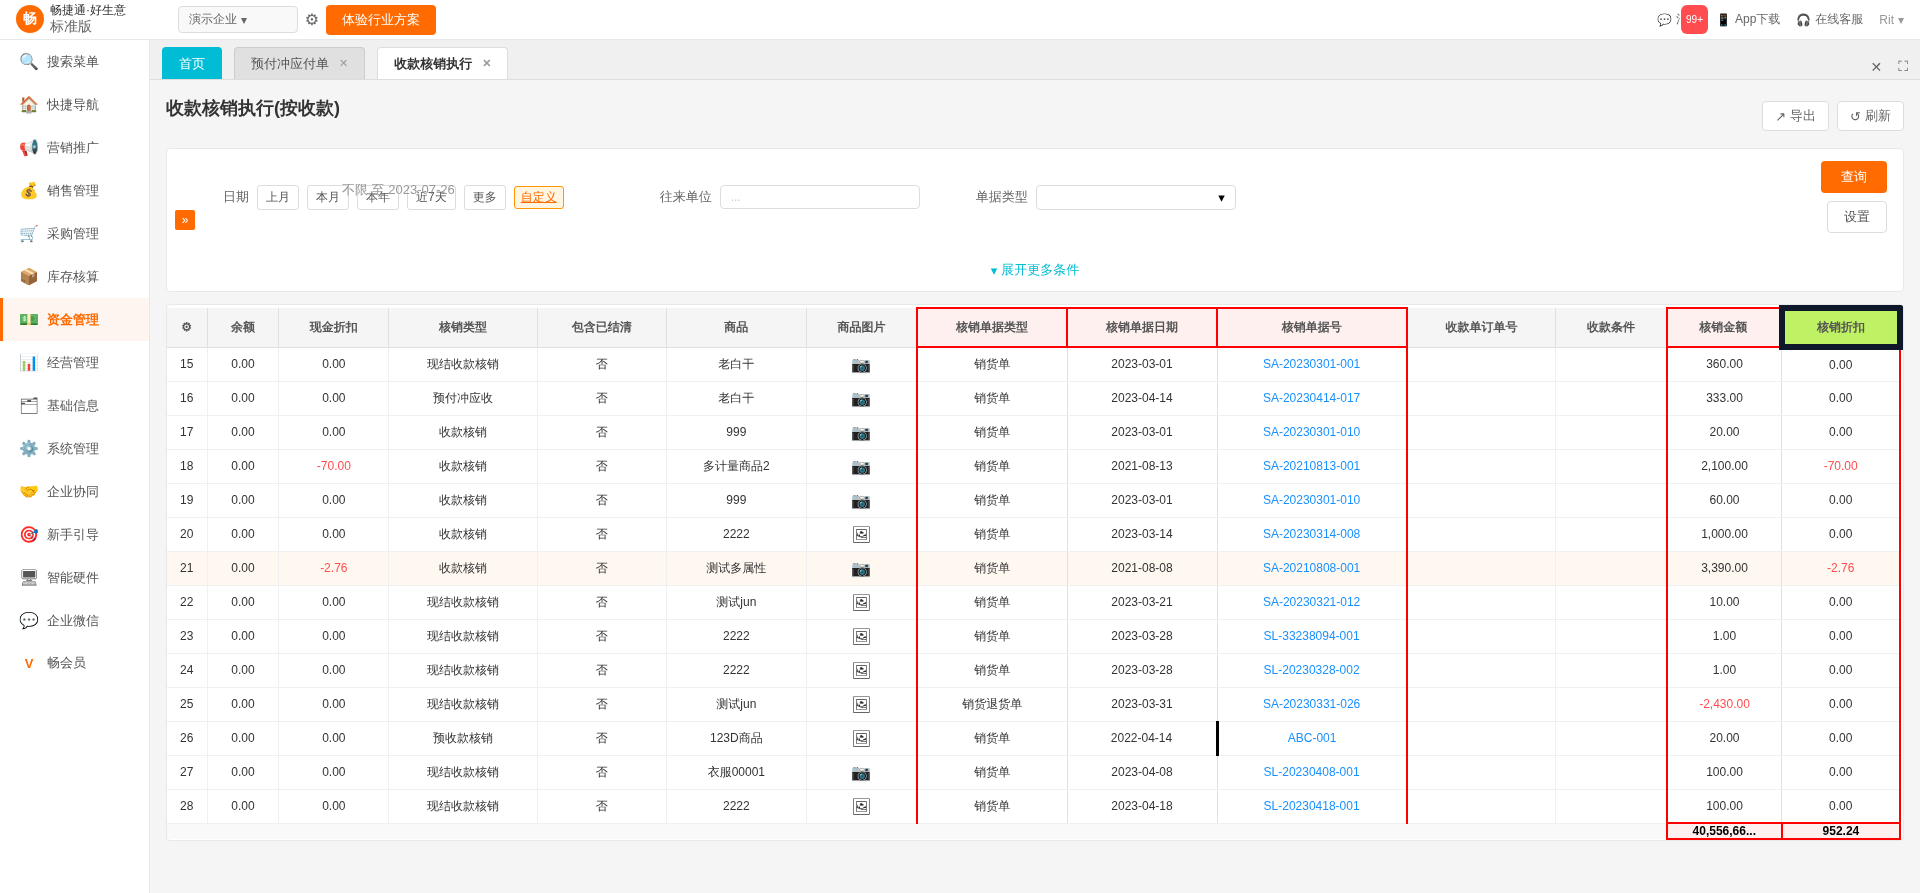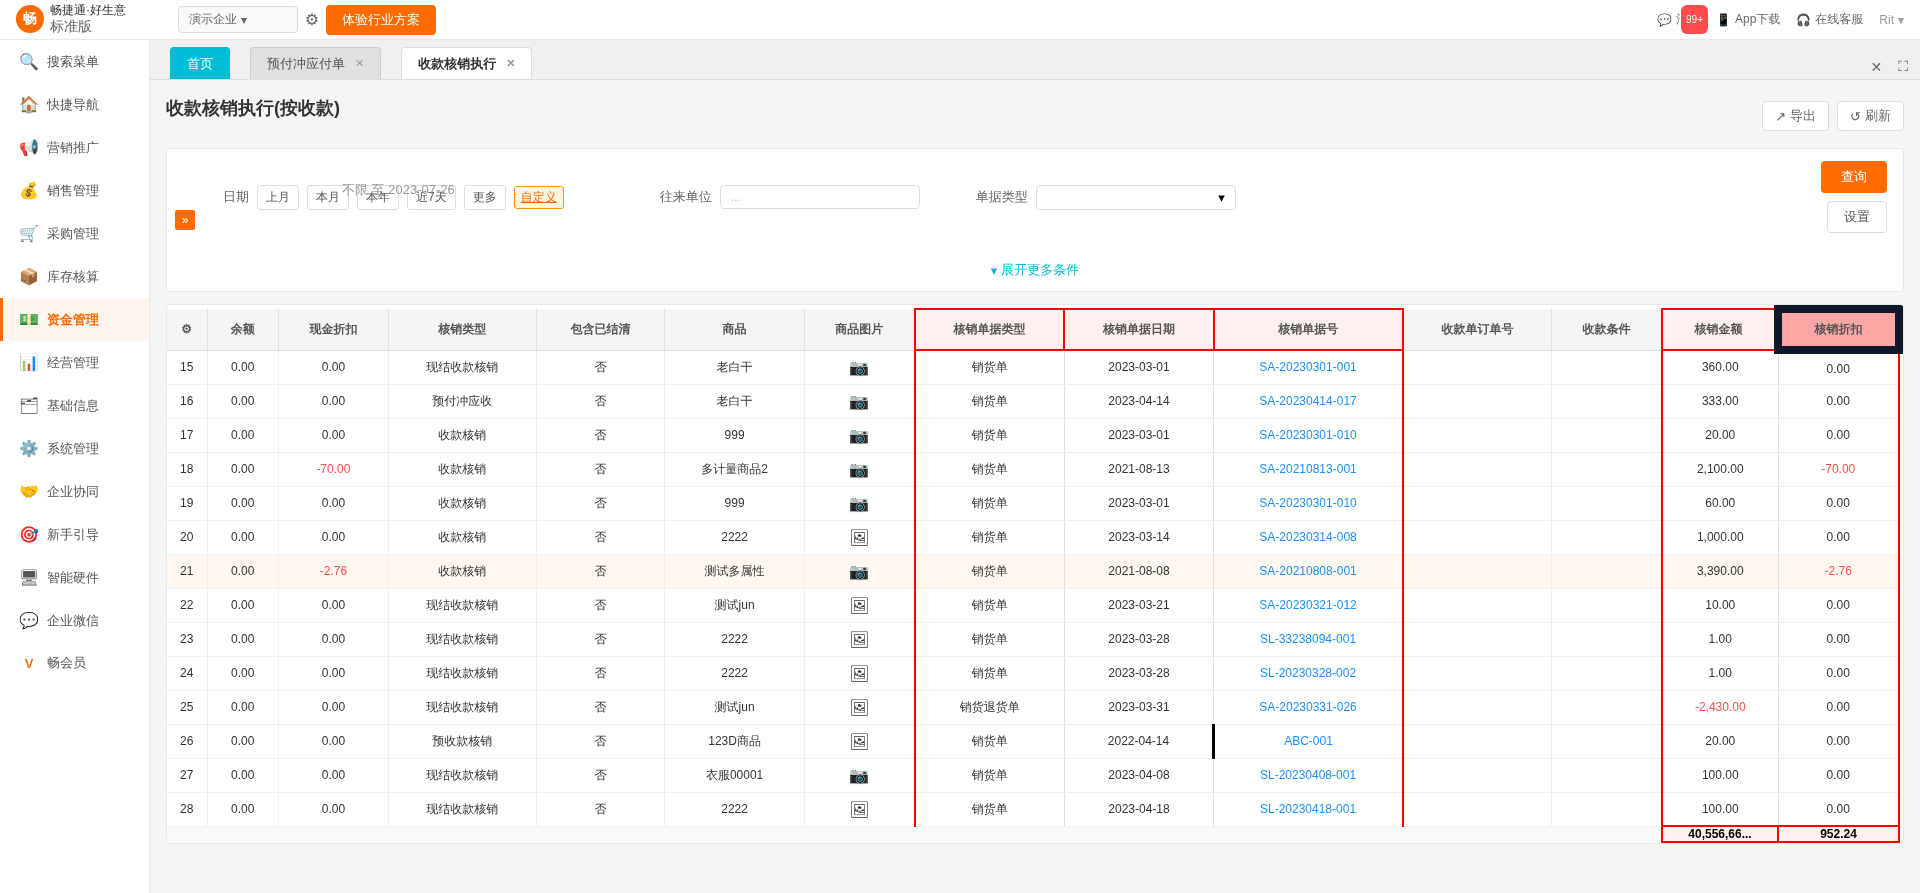--- a/index.html
+++ b/index.html
@@ -29,21 +29,21 @@
     .sidebar { width: 150px; background: #fff; border-right: 1px solid #e8e8e8; display: flex; flex-direction: column; }
     .sidebar-item { display: flex; align-items: center; gap: 8px; padding: 12px 16px; cursor: pointer; color: #555; font-size: 13px; border-left: 3px solid transparent; }
     .sidebar-item.active { background: #fff5f0; color: #ff6b00; border-left-color: #ff6b00; font-weight: bold; }
     .sidebar-icon { font-size: 16px; width: 20px; text-align: center; }
 
     
     .content-area { flex: 1; display: flex; flex-direction: column; overflow: hidden; }
 
     
     .tab-bar { height: 40px; background: #f0f0f0; display: flex; align-items: flex-end; border-bottom: 1px solid #ddd; position: relative; }
-    .tab { display: flex; align-items: center; gap: 6px; padding: 8px 16px; cursor: pointer; font-size: 13px; color: #555; background: #e0e0e0; border: 1px solid #ccc; border-bottom: none; border-radius: 4px 4px 0 0; margin-left: 20px; height: 32px; }
+    .tab { display: flex; align-items: center; gap: 6px; padding: 8px 16px; cursor: pointer; font-size: 13px; color: #555; background: #e0e0e0; border: 1px solid #ccc; border-bottom: none; border-radius: 4px 4px 0 0; margin-left: 12px; height: 32px; }
     .tab.active { background: #fff; color: #333; border-color: #ddd; font-weight: bold; }
     .tab-home { background: #00bcd4; color: white; border-color: #00bcd4; }
     .tab-close { font-size: 11px; color: #999; cursor: pointer; margin-left: 4px; }
     .tab-bar-right { margin-left: auto; display: flex; align-items: center; gap: 8px; padding-right: 8px; }
     .tab-bar-icon { cursor: pointer; color: #666; font-size: 14px; padding: 4px; }
 
     
     .page-content { flex: 1; padding: 16px; overflow-y: auto; background: #f5f5f5; }
     .page-title { font-size: 18px; font-weight: bold; color: #333; margin-bottom: 16px; }
     .action-btn-outline { display: flex; align-items: center; gap: 4px; padding: 5px 12px; border: 1px solid #ddd; border-radius: 4px; background: #fff; cursor: pointer; color: #666; font-size: 13px; }
@@ -275,21 +275,21 @@
                 <th>核销类型</th>
                 <th>包含已结清</th>
                 <th>商品</th>
                 <th>商品图片</th>
                 <th style="border:2px solid #ff0000;background:#fff0f0;">核销单据类型</th>
                 <th style="border:2px solid #ff0000;background:#fff0f0;">核销单据日期</th>
                 <th style="border:2px solid #ff0000;background:#fff0f0;">核销单据号</th>
                 <th>收款单订单号</th>
                 <th>收款条件</th>
                 <th style="border:2px solid #ff0000;background:#fff0f0;">核销金额</th>
-                <th style="border:8px solid #0f172a;background:#fca5a5;margin-left:41px;">核销折扣</th>
+                <th style="border:6px solid #0f172a;background:#bef264;margin-left:41px;">核销折扣</th>
               </tr>
             </thead>
             <tbody id="table-body">
             <tr>
       <td>15</td>
       <td>0.00</td>
       <td class="">0.00</td>
       <td>现结收款核销</td>
       <td>否</td>
       <td>老白干</td>

